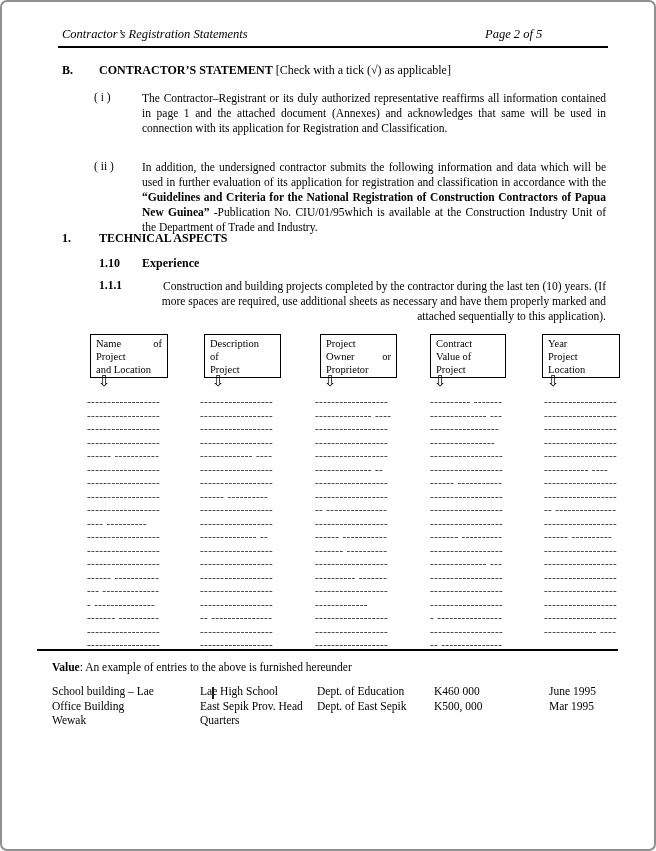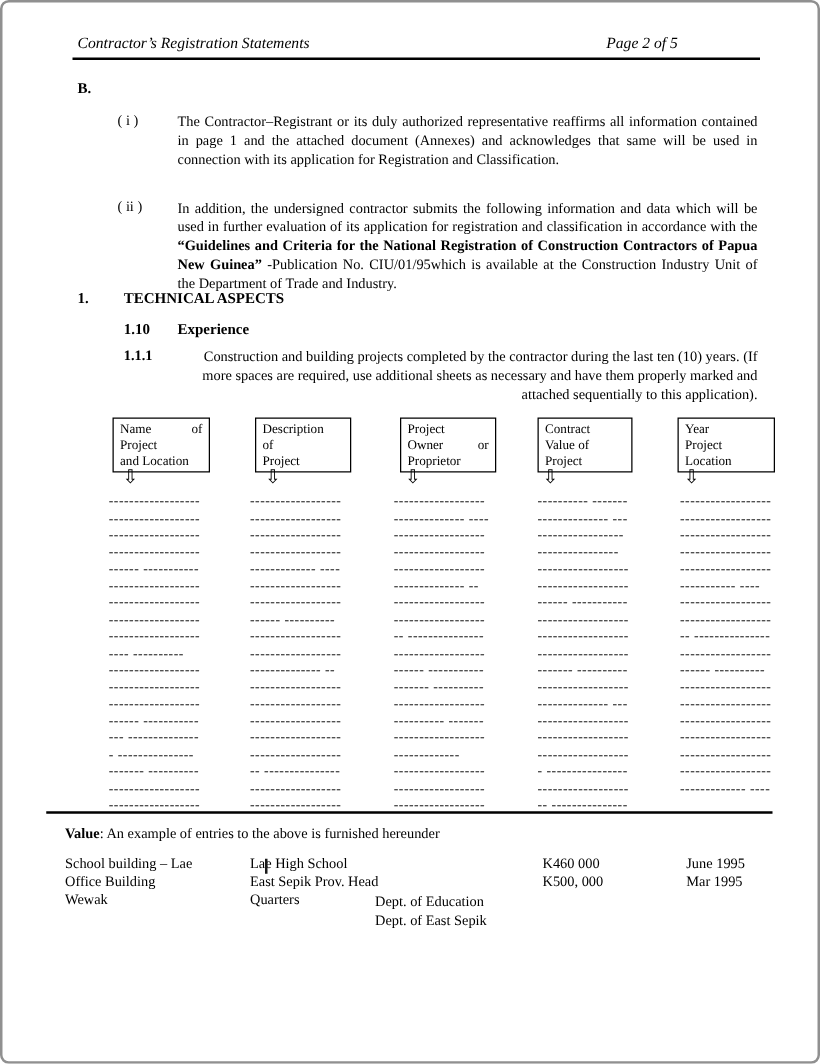--- a/index.html
+++ b/index.html
@@ -49,34 +49,35 @@
     position:absolute; font-size:11px; letter-spacing:0.4px; line-height:13px;
     white-space:nowrap; color:#111;
   }
   .dc0 { left:85px; } .dc1 { left:198px; } .dc2 { left:313px; } .dc3 { left:428px; } .dc4 { left:542px; }
 
   .bot-rule { left:35px; top:647px; width:581px; height:2px; background:#000; }
   .note-line { left:50px; top:659px; font-size:11.5px; }
 
   #example-rows { position:absolute; left:0; top:682px; width:656px; height:48px; }
   .ex-cell { position:absolute; font-size:11.5px; line-height:14.5px; white-space:nowrap; }
-  .ec0 { left:50px; } .ec1 { left:198px; } .ec2 { left:298px;margin-top:31px; } .ec3 { left:432px; } .ec4 { left:547px; }
+  .ec0 { left:50px; } .ec1 { left:198px; } .ec2 { left:315px; } .ec3 { left:432px; } .ec4 { left:547px; }
 
   .caret { left:210px; top:685px; width:1.5px; height:12px; background:#1a1a1a; }
 </style>
 </head>
 <body>
 
 <div class="page">
 
   <div class="abs hdr-title">Contractor’s Registration Statements</div>
   <div class="abs hdr-page">Page 2 of 5</div>
   <div class="abs hdr-rule"></div>
 
   <div class="abs num-col row-b b">B.</div>
+  <div class="abs sub-col row-b"><span class="b">CONTRACTOR’S STATEMENT</span>&nbsp;<span>[Check with a tick (√) as applicable]</span></div>
 
   <div class="abs lbl-col row-ci">( i )</div>
   <div class="abs body-col row-ci">The Contractor–Registrant or its duly authorized representative reaffirms all information contained in page 1 and the attached document (Annexes) and acknowledges that same will be used in connection with its application for Registration and Classification.</div>
 
   <div class="abs lbl-col row-cii">( ii )</div>
   <div class="abs body-col row-cii"><span>In addition, the undersigned contractor submits the following information and data which will be used in further evaluation of its application for registration and classification in accordance with the </span><span class="b">“Guidelines and Criteria for the National Registration of Construction Contractors of Papua New Guinea”</span><span> -Publication No. CIU/01/95which is available at the Construction Industry Unit of the Department of Trade and Industry.</span></div>
 
   <div class="abs num-col row-s1 b">1.</div>
   <div class="abs sub-col row-s1 b">TECHNICAL ASPECTS</div>
 

